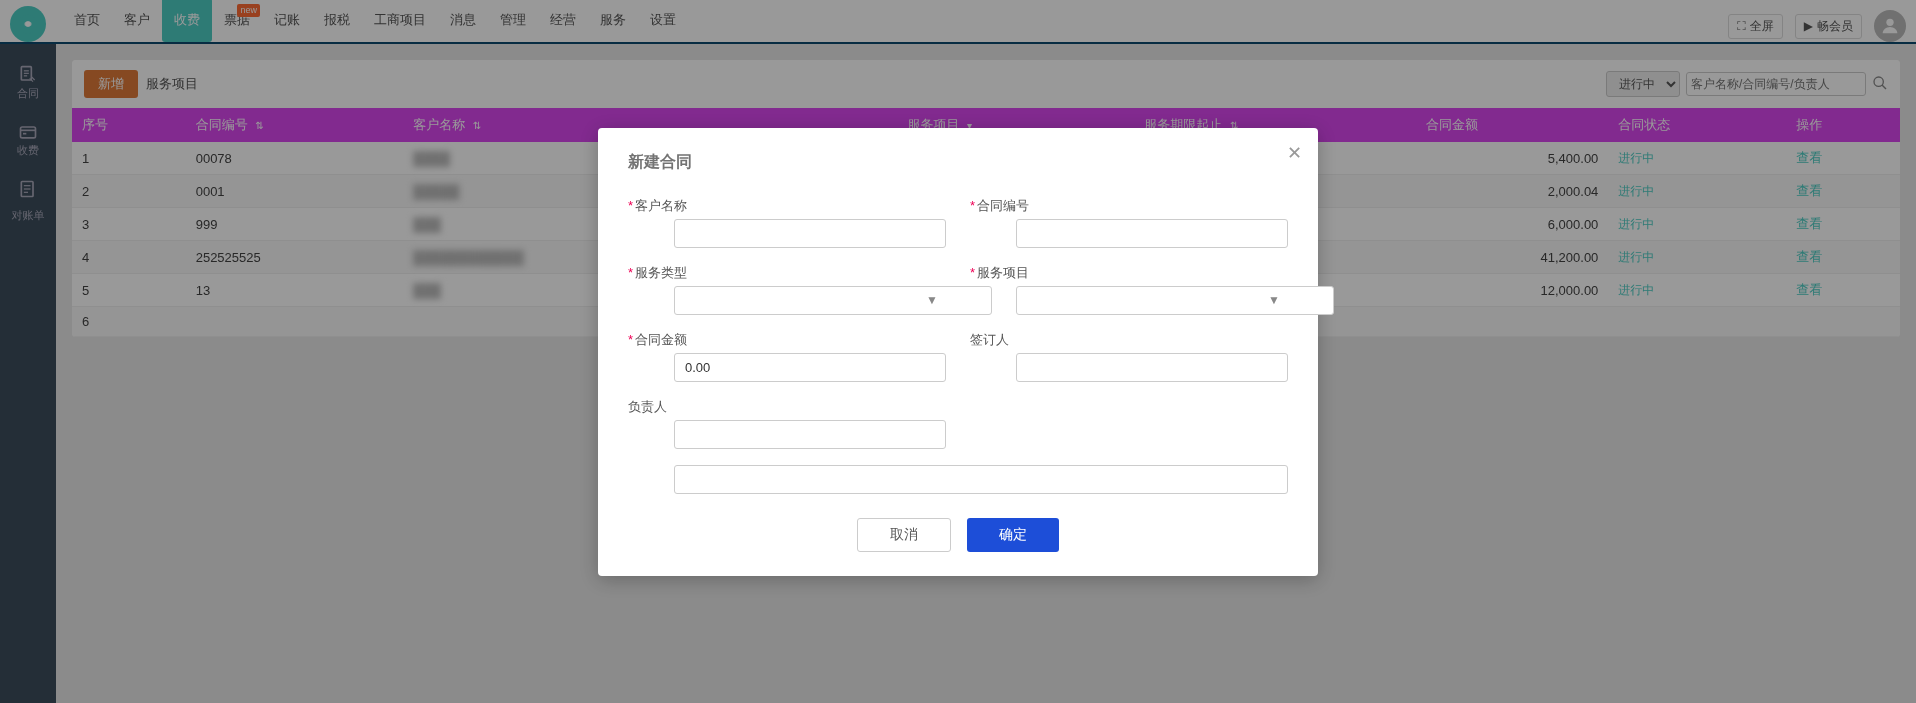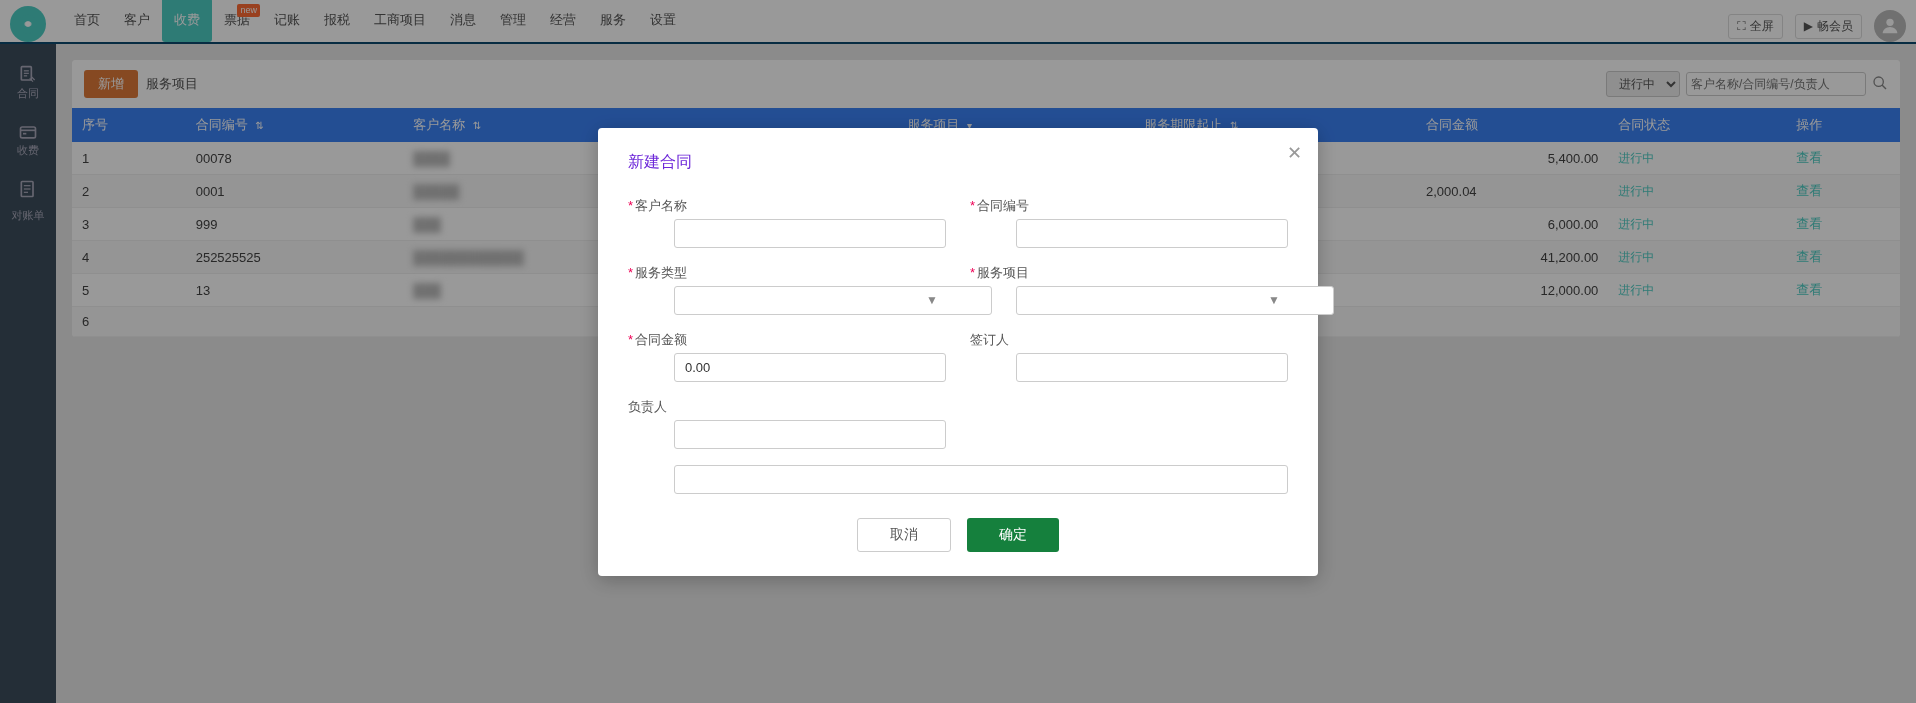--- a/index.html
+++ b/index.html
@@ -88,21 +88,21 @@
     .search-box {
       border: 1px solid #ccc; padding: 4px 4px; border-radius: 3px;
       font-size: 12px; width: 180px;
     }
     .search-icon-btn {
       background: none; border: none; cursor: pointer; color: #888;
     }
 
     
     .data-table { width: 100%; border-collapse: collapse; }
-    .data-table thead tr { background: #3b82f6; color: #fff; }
+    .data-table thead tr { background: #d946ef; color: #fff; }
     .data-table thead th {
       padding: 8px 10px; text-align: left; font-weight: normal; font-size: 13px;
       white-space: nowrap;
     }
     .data-table thead th .sort-arrow { margin-left: 4px; font-size: 10px; }
     .data-table tbody tr:nth-child(even) { background: #f8f8f8; }
     .data-table tbody td {
       padding: 7px 10px; border-bottom: 1px solid #eee;
       font-size: 13px; color: #444;
     }
@@ -117,21 +117,21 @@
       background: rgba(0,0,0,0.4); z-index: 200;
       display: flex; align-items: center; justify-content: center;
     }
     .modal {
       background: #fff; border-radius: 4px; width: 720px;
       padding: 24px 30px 24px 30px;
       box-shadow: 0 4px 20px rgba(0,0,0,0.25);
       position: relative;
     }
     .modal-title {
-      font-size: 16px; font-weight: normal; color: #6d28d9;
+      font-size: 16px; font-weight: bold; color: #737373;
       margin-bottom: 24px;
     }
     .modal-close {
       position: absolute; top: 14px; right: 16px;
       background: none; border: none; font-size: 18px;
       cursor: pointer; color: #999;
     }
     .form-grid { display: grid; grid-template-columns: 1fr 1fr; gap: 16px 24px; }
     .form-row { display: flex; flex-direction: column; gap: 4px; }
     .form-label {
@@ -158,21 +158,21 @@
     }
     .modal-footer {
       display: flex; justify-content: center; gap: 16px;
       margin-top: 24px;
     }
     .btn-cancel {
       background: #fff; color: #555; border: 1px solid #ccc;
       padding: 7px 32px; border-radius: 3px; cursor: pointer; font-size: 14px;
     }
     .btn-confirm {
-      background: #15803d; color: #fff; border: none;
+      background: #1d4ed8; color: #fff; border: none;
       padding: 7px 32px; border-radius: 3px; cursor: pointer; font-size: 14px;
     }
 
     .date-input-wrapper { position: relative; }
     .date-input-wrapper input {
       border: 1px solid #ccc; border-radius: 3px;
       padding: 6px 32px 6px 10px; font-size: 13px; color: #333;
       width: 100%; outline: none;
     }
     .date-icon {
@@ -306,21 +306,21 @@
       <td style="text-align:right;">5,400.00</td>
       <td><span class="status-badge">进行中</span></td>
       <td><span class="action-link">查看</span></td>
     </tr>
             <tr>
       <td>2</td>
       <td>0001</td>
       <td class="blurred" style="color:#bbb;">█████</td>
       <td>小规模记账</td>
       <td>202305-202404</td>
-      <td style="text-align:left;">2,000.04</td>
+      <td style="text-align:right;">2,000.04</td>
       <td><span class="status-badge">进行中</span></td>
       <td><span class="action-link">查看</span></td>
     </tr>
             <tr>
       <td>3</td>
       <td>999</td>
       <td class="blurred" style="color:#bbb;">███</td>
       <td>小规模记账</td>
       <td>202305-202404</td>
       <td style="text-align:right;">6,000.00</td>

